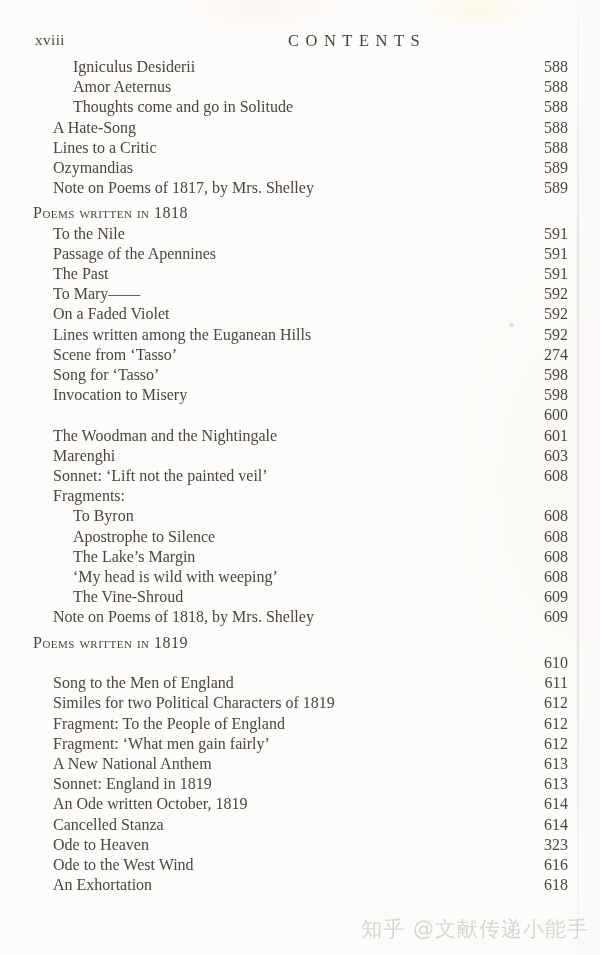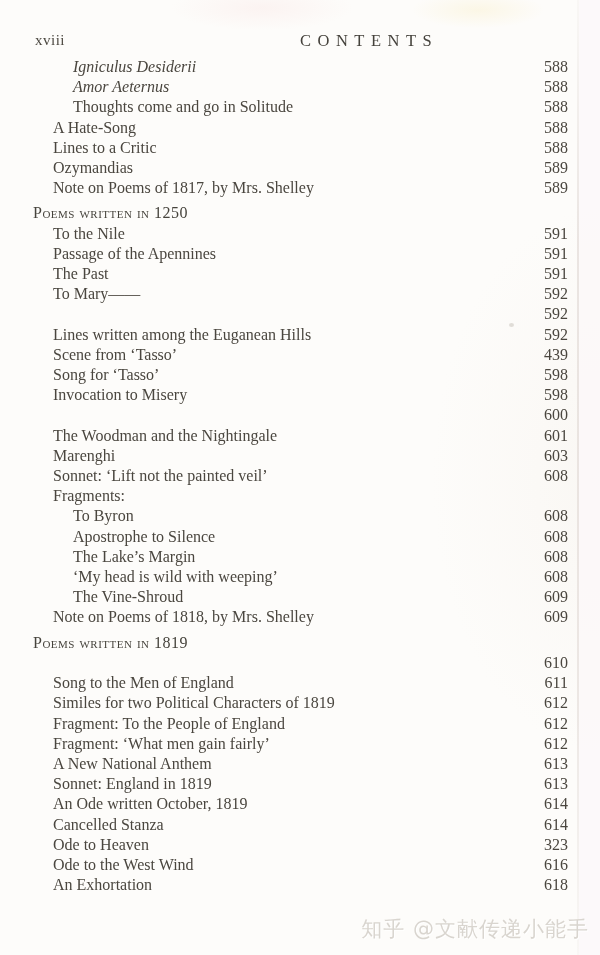--- a/index.html
+++ b/index.html
@@ -48,39 +48,38 @@
     font-size: 15px;
     letter-spacing: 0.5px;
     color: #4c4840;
   }
   .running-head {
     position: absolute;
     left: 253px; top: 0;
     font-size: 16.5px;
     letter-spacing: 6.5px;
     color: #45423c;
-    margin-left: 12px;
   }
   .toc {
     position: absolute;
     left: 33px; top: 57px;
     width: 535px;
     font-size: 16px;
     line-height: 20.2px;
   }
   .toc-heading {
     font-variant: small-caps;
     letter-spacing: 0.5px;
     margin-top: 5px;
     color: #46433c;
   }
   .toc-row { display: flex; }
   .toc-row.indent-1 .toc-title { padding-left: 20px; }
   .toc-row.indent-2 .toc-title { padding-left: 40px; }
-  .toc-row.italic .toc-title { font-style: italic; }
+  .toc-row.italic .toc-title { }
   .toc-title { white-space: pre; }
   .toc-fill { flex: 1; }
   .toc-page { text-align: center; }
   .watermark {
     position: absolute;
     right: 11px; top: 915px;
     font-family: "DejaVu Sans", sans-serif;
     font-size: 21px;
     letter-spacing: 1px;
     color: #d9d5cf;
@@ -132,21 +131,21 @@
       <div class="toc-row indent-1">
         <span class="toc-title">Ozymandias</span>
         <span class="toc-fill"></span>
         <span class="toc-page">589</span>
       </div>
       <div class="toc-row indent-1">
         <span class="toc-title">Note on Poems of 1817, by Mrs. Shelley</span>
         <span class="toc-fill"></span>
         <span class="toc-page">589</span>
       </div>
-      <div class="toc-heading">Poems written in 1250</div>
+      <div class="toc-heading">Poems written in 1818</div>
       <div class="toc-row indent-1">
         <span class="toc-title">To the Nile</span>
         <span class="toc-fill"></span>
         <span class="toc-page">591</span>
       </div>
       <div class="toc-row indent-1">
         <span class="toc-title">Passage of the Apennines</span>
         <span class="toc-fill"></span>
         <span class="toc-page">591</span>
       </div>
@@ -154,32 +153,33 @@
         <span class="toc-title">The Past</span>
         <span class="toc-fill"></span>
         <span class="toc-page">591</span>
       </div>
       <div class="toc-row indent-1">
         <span class="toc-title">To Mary——</span>
         <span class="toc-fill"></span>
         <span class="toc-page">592</span>
       </div>
       <div class="toc-row indent-1">
+        <span class="toc-title">On a Faded Violet</span>
         <span class="toc-fill"></span>
         <span class="toc-page">592</span>
       </div>
       <div class="toc-row indent-1">
         <span class="toc-title">Lines written among the Euganean Hills</span>
         <span class="toc-fill"></span>
         <span class="toc-page">592</span>
       </div>
       <div class="toc-row indent-1">
         <span class="toc-title">Scene from ‘Tasso’</span>
         <span class="toc-fill"></span>
-        <span class="toc-page">439</span>
+        <span class="toc-page">274</span>
       </div>
       <div class="toc-row indent-1">
         <span class="toc-title">Song for ‘Tasso’</span>
         <span class="toc-fill"></span>
         <span class="toc-page">598</span>
       </div>
       <div class="toc-row indent-1">
         <span class="toc-title">Invocation to Misery</span>
         <span class="toc-fill"></span>
         <span class="toc-page">598</span>

